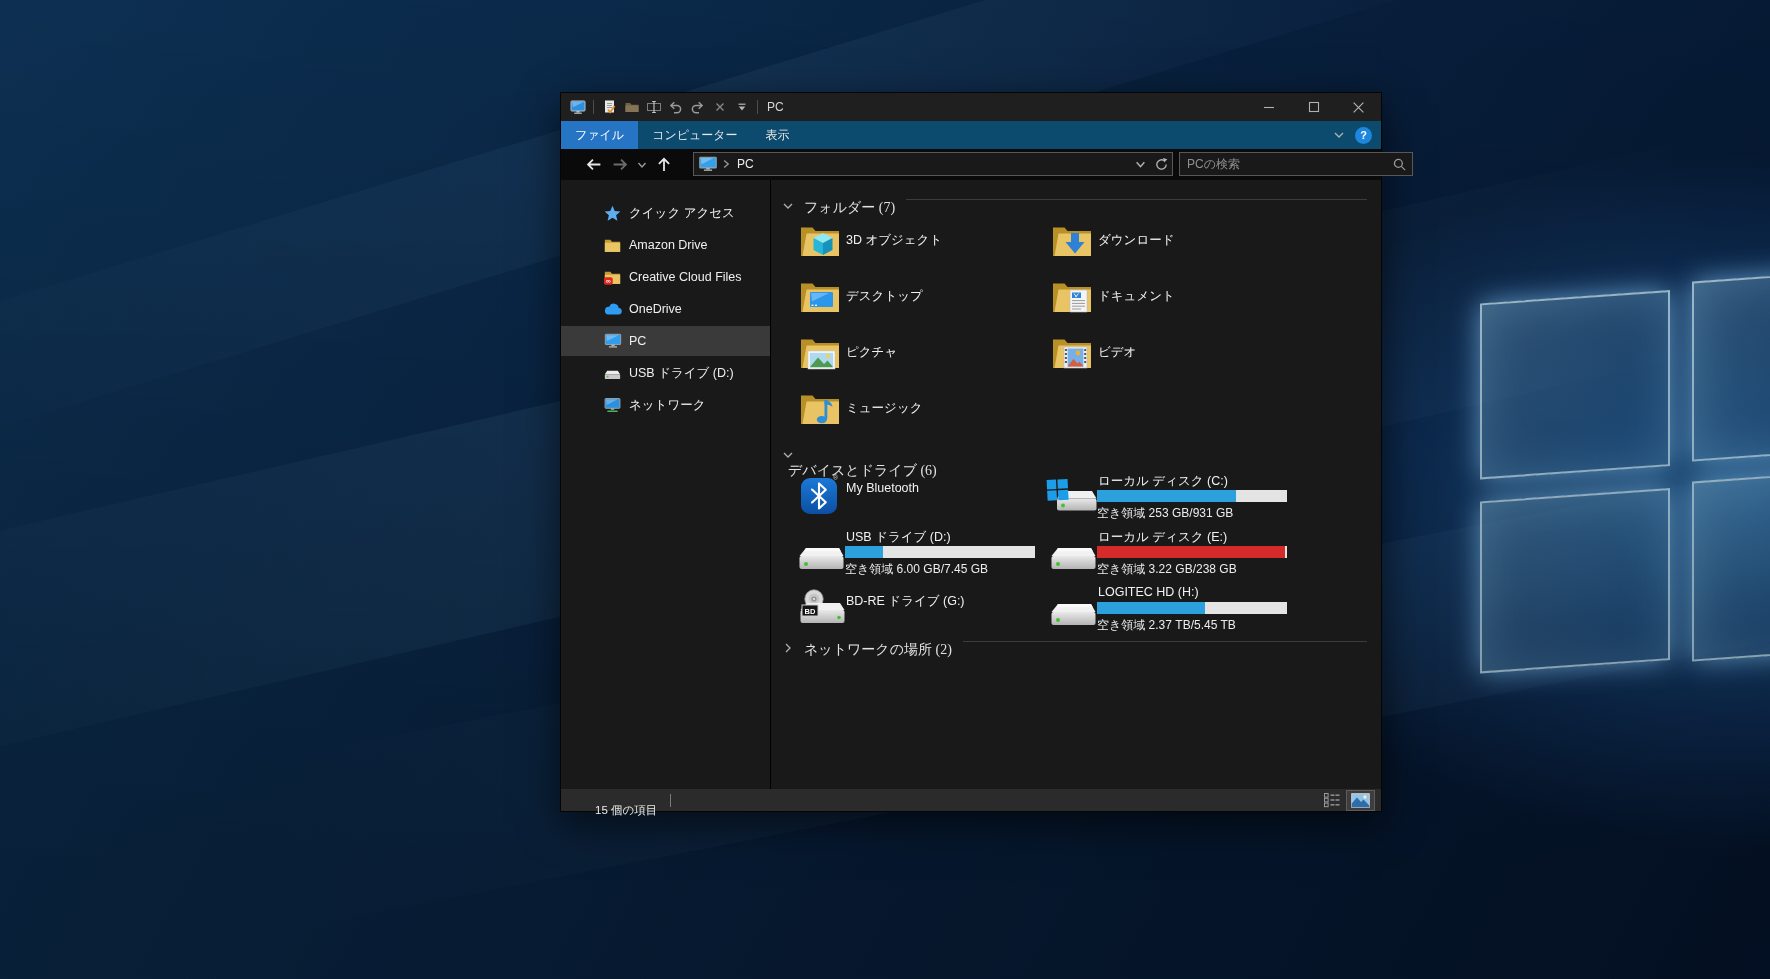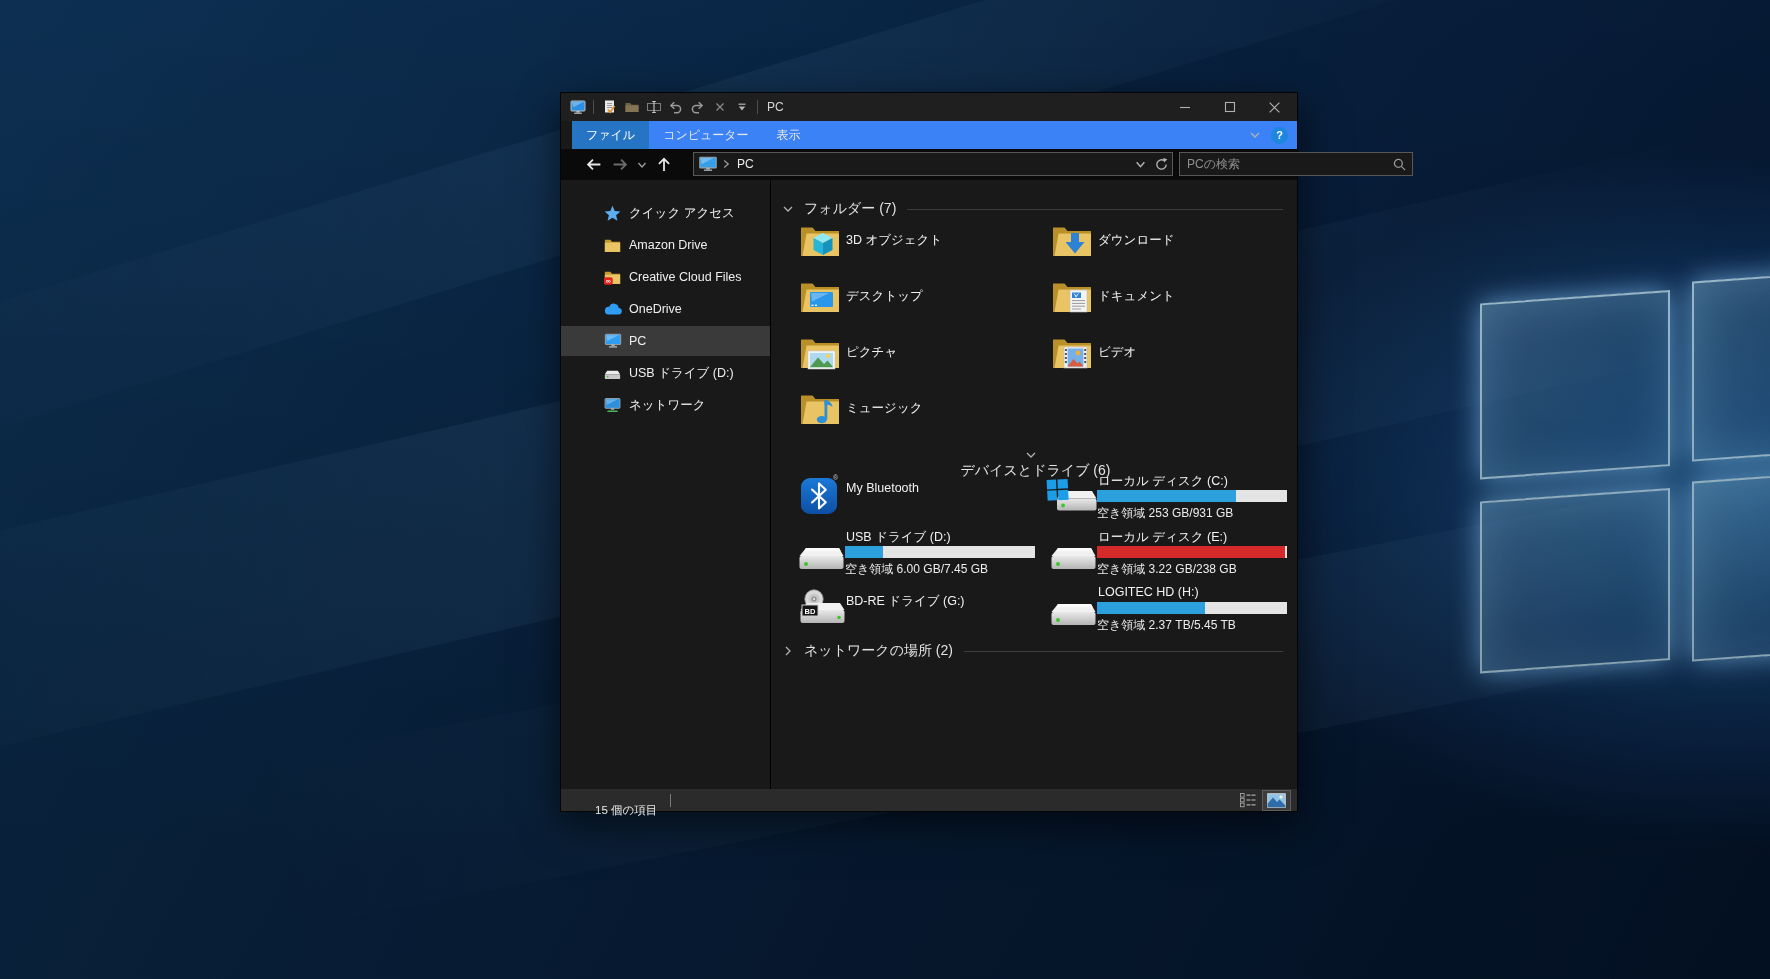--- a/index.html
+++ b/index.html
@@ -22,33 +22,33 @@
     border:2px solid rgba(205,237,255,.85);
     box-shadow:0 0 28px rgba(130,200,255,.85), inset 0 0 48px rgba(150,215,255,.30); }
   .pane-tl { left:1480px; top:345px; width:190px; height:176px; }
   .pane-tr { left:1692px; top:338px; width:130px; height:180px; }
   .pane-bl { left:1480px; top:543px; width:190px; height:172px; }
   .pane-br { left:1692px; top:538px; width:130px; height:180px; }
   .wp-dark { position:absolute; inset:0;
     background:linear-gradient(180deg,rgba(0,0,0,.08),rgba(0,0,0,.30) 88%); }
 
   
-  .win { position:absolute; left:560px; top:92px; width:738px; height:720px;
+  .win { position:absolute; left:560px; top:92px; width:822px; height:720px;
     background:#191919; border:1px solid #050505; box-shadow:0 12px 38px rgba(0,0,0,.6);
     color:#e8e8e8; font-size:12px; }
 
   .titlebar { height:28px; background:#1f1f1f; display:flex; align-items:center; }
   .qat { display:flex; align-items:center; gap:1px; padding-left:6px; }
   .qat-btn { width:21px; height:22px; display:flex; align-items:center; justify-content:center; }
   .qat-sep { width:1px; height:14px; background:#4d4d4d; margin:0 4px; }
   .win-title { margin-left:5px; color:#d6d6d6; }
   .caption-btns { margin-left:auto; display:flex; height:100%; }
   .cap { width:45px; height:100%; display:flex; align-items:center; justify-content:center; }
 
-  .menubar { height:28px; background:#3b82f6; display:flex; align-items:stretch;margin-left:11px; }
+  .menubar { height:28px; background:#0c4a6e; display:flex; align-items:stretch; }
   .tab { padding:0 14px; display:flex; align-items:center; color:#e8e8e8; }
   .tab.active { background:#2675c5; color:#fff; }
   .menu-right { margin-left:auto; display:flex; align-items:center; gap:9px; padding-right:9px; }
   .ribbon-chev { display:flex; align-items:center; }
   .help-btn { width:17px; height:17px; border-radius:50%; background:#1d86dd; color:#fff;
     font-weight:bold; font-size:11px; display:flex; align-items:center; justify-content:center; }
 
   .navbar { height:31px; background:#0a0a0a; position:relative; display:flex; align-items:center; padding-left:20px; }
   .nav-btn { width:26px; height:26px; display:flex; align-items:center; justify-content:center; }
   .nav-btn.narrow { width:18px; }
@@ -67,21 +67,21 @@
   .search-btn { width:26px; height:22px; display:flex; align-items:center; justify-content:center; }
 
   .content { position:absolute; top:87px; left:0; right:0; bottom:22px; display:flex;border-radius:26px; }
   .sidebar { width:210px; position:relative; border-right:1px solid #000; }
   .side-item { position:absolute; left:0; width:209px; height:30px; display:flex; align-items:center; }
   .side-item.selected { background:#3a3a3a; }
   .side-icon { margin-left:42px; width:19px; display:flex; justify-content:center; }
   .side-label { margin-left:7px; color:#efefef; white-space:nowrap; font-size:12.5px; }
 
   .main { flex:1; position:relative; }
-  .group-header { position:absolute; left:10px; right:14px; height:20px; display:flex; align-items:center; }
+  .group-header { position:absolute; left:10px; right:14px; height:20px; display:flex; align-items:flex-start;font-family:Liberation Serif, serif; }
   .gh-chevron { width:16px; display:flex; }
   .gh-title { color:#e2e2e2; font-size:14px; margin-left:7px; white-space:nowrap; }
   .gh-line { flex:1; height:1px; background:#3c3c3c; margin-left:11px; }
 
   .tile { position:absolute; width:242px; height:52px; }
   .tile-icon { position:absolute; }
   .tile-label { position:absolute; left:49px; top:8px; color:#f2f2f2; font-size:12.5px; white-space:nowrap; }
   .tile.has-bar .tile-label { top:0; }
   .bar-track { position:absolute; left:48px; top:17px; width:190px; height:12px; background:#e4e4e4; }
   .bar-fill { height:100%; }

